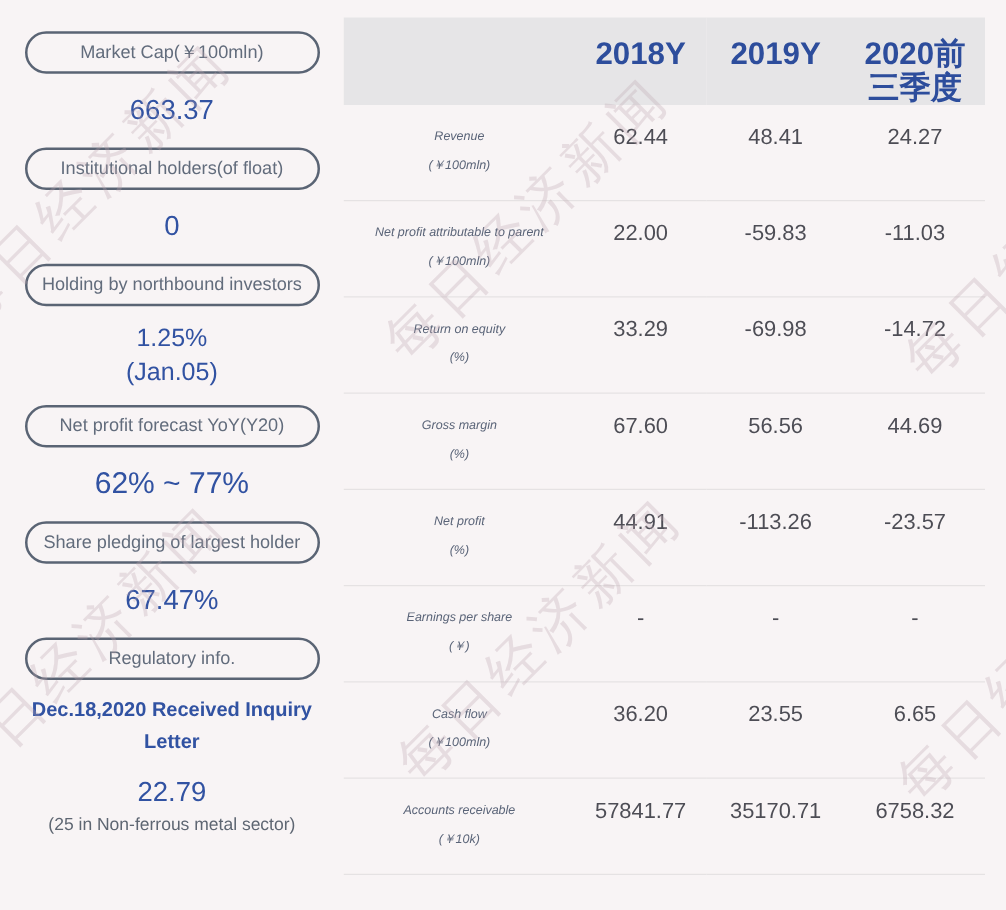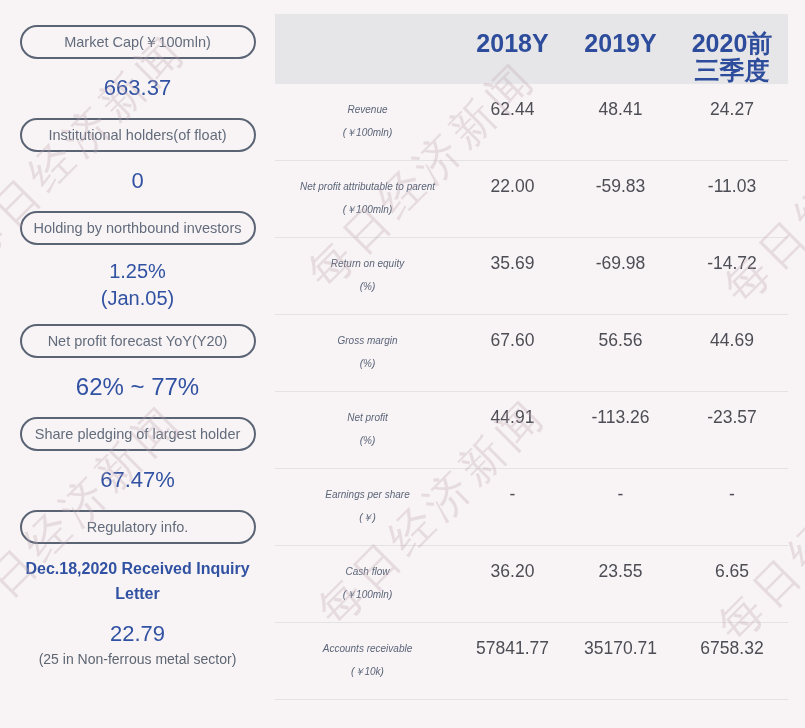--- a/index.html
+++ b/index.html
@@ -211,21 +211,21 @@
           </td>
           <td class="value-cell">22.00</td>
           <td class="value-cell">-59.83</td>
           <td class="value-cell">-11.03</td>
         </tr>
         <tr>
           <td class="label-cell">
             <div class="metric-label">Return on equity</div>
             <div class="metric-unit">(%)</div>
           </td>
-          <td class="value-cell">35.69</td>
+          <td class="value-cell">33.29</td>
           <td class="value-cell">-69.98</td>
           <td class="value-cell">-14.72</td>
         </tr>
         <tr>
           <td class="label-cell">
             <div class="metric-label">Gross margin</div>
             <div class="metric-unit">(%)</div>
           </td>
           <td class="value-cell">67.60</td>
           <td class="value-cell">56.56</td>

